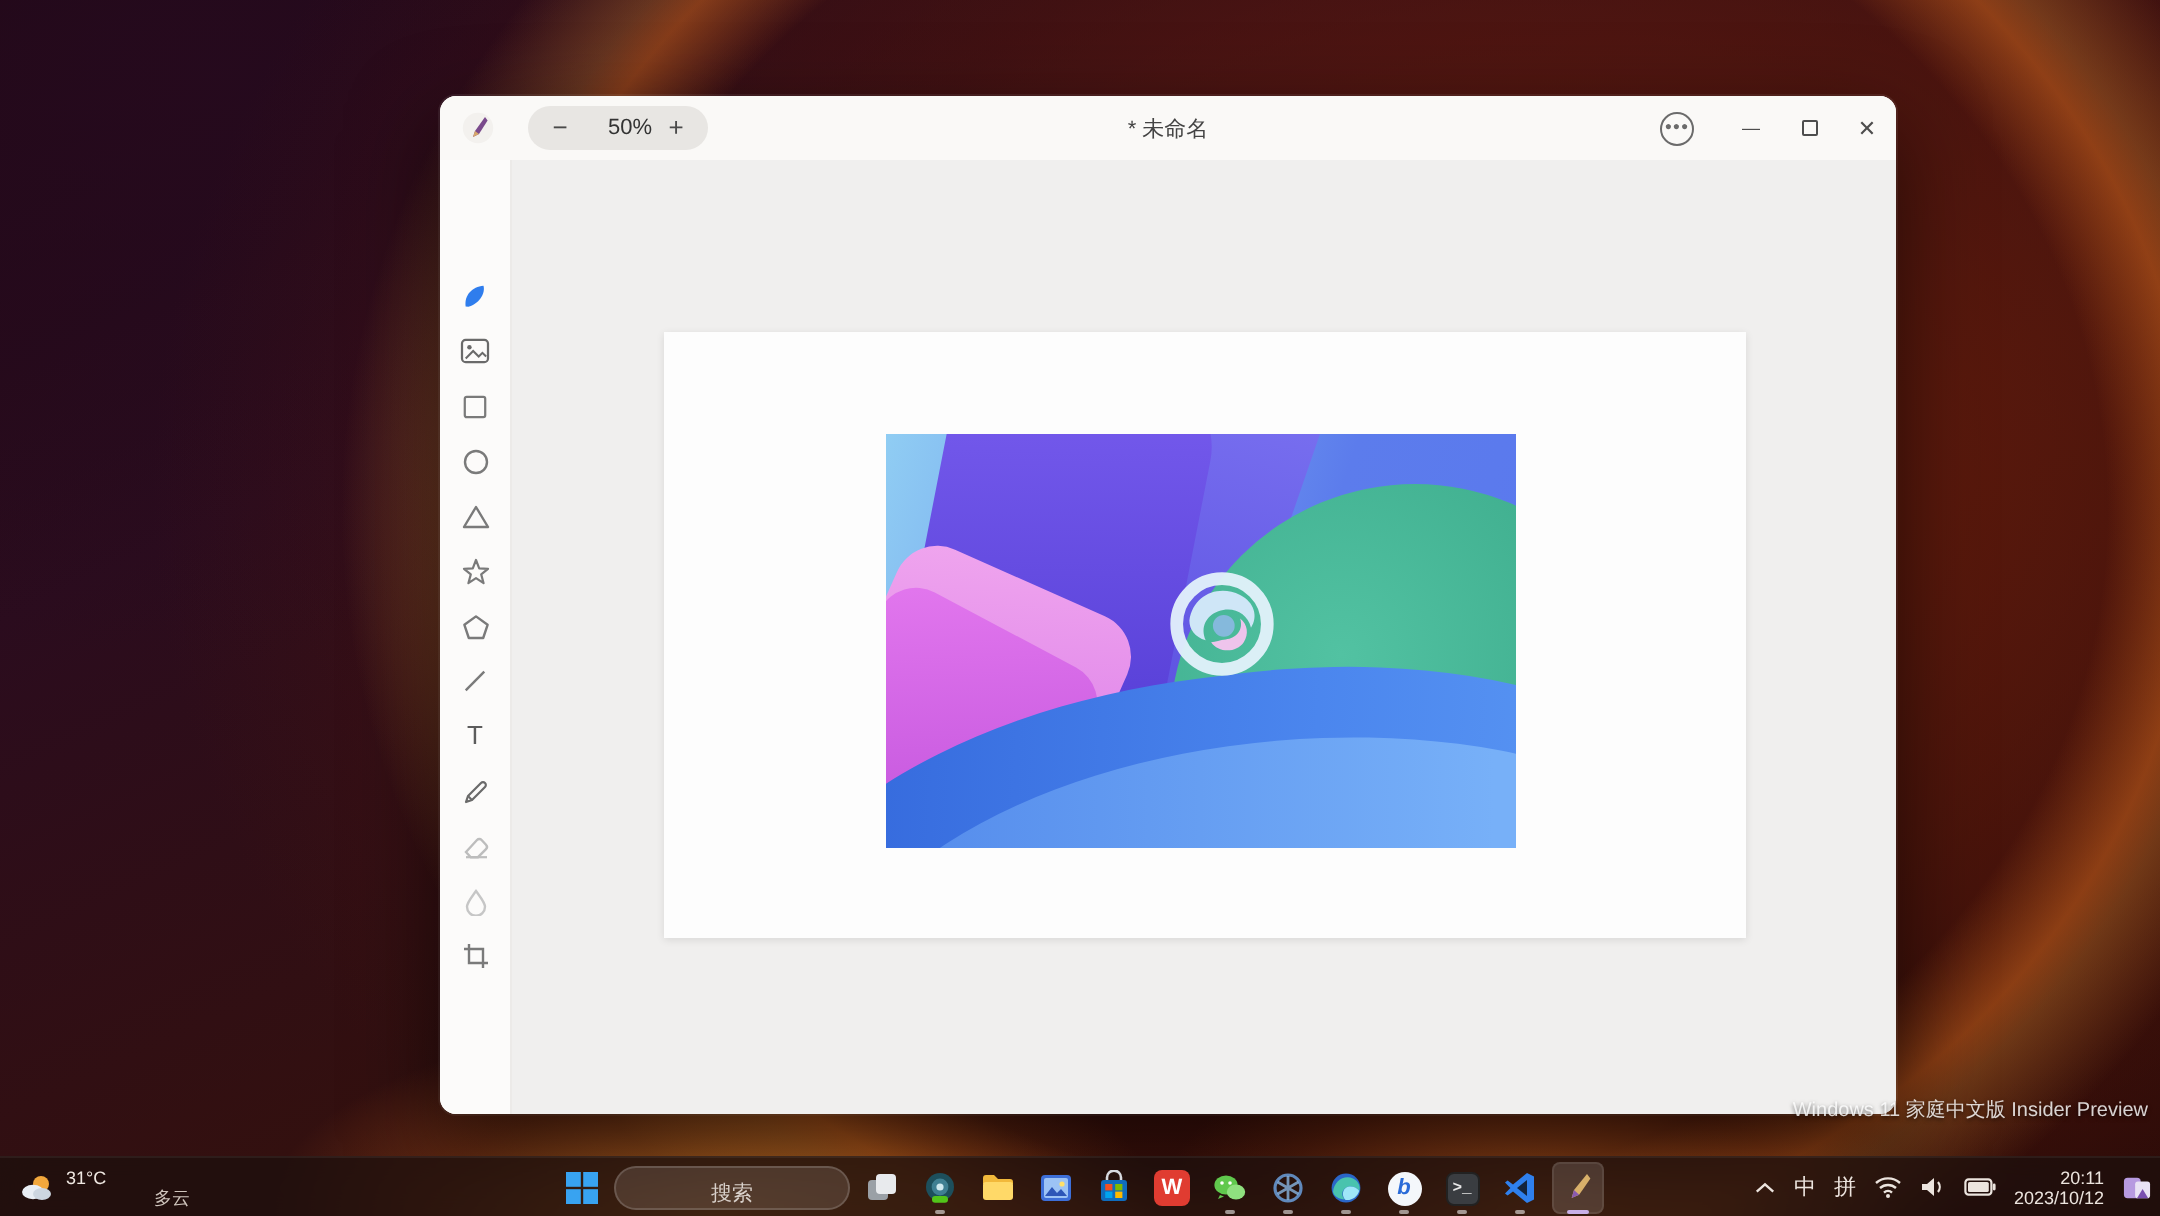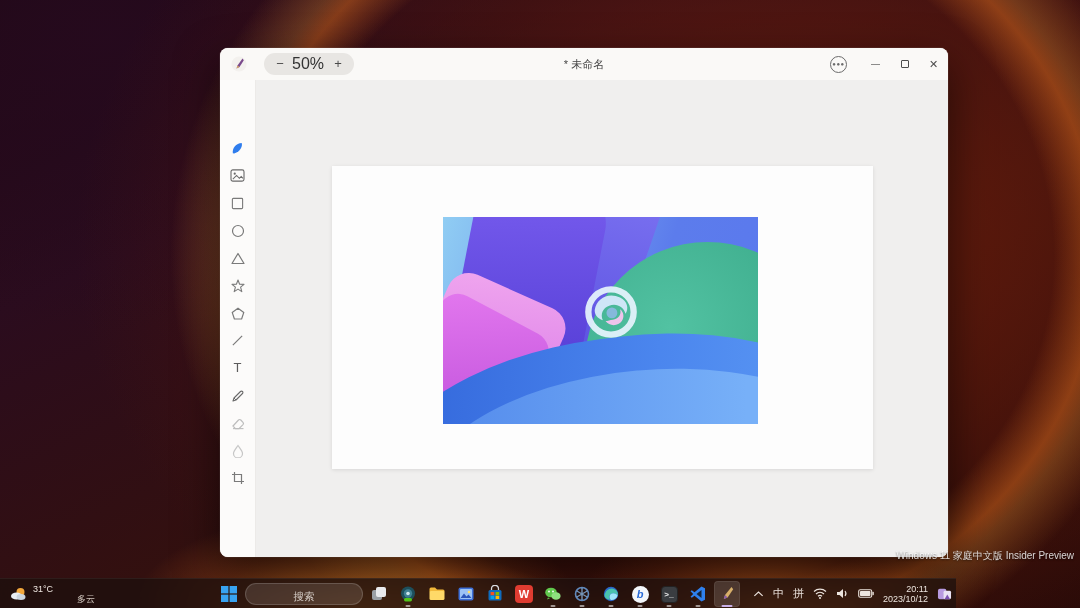--- a/index.html
+++ b/index.html
@@ -24,21 +24,21 @@
   
   .window { position:absolute; left:220px; top:48px; width:728px; height:509px;
     background:#faf9f7; border-radius:8px; overflow:hidden;
     box-shadow:0 16px 44px rgba(0,0,0,0.6), 0 0 0 1px rgba(255,255,255,0.08); }
   .titlebar { position:relative; height:32px; background:#faf9f7; display:flex; align-items:center; }
   .app-logo { width:16px; height:16px; margin-left:11px; }
   .zoom-pill { display:flex; align-items:center; margin-left:17px; height:22px;
     background:#e8e6e3; border-radius:11px; padding:0 4px; }
   .zoom-btn { width:24px; height:22px; border:none; background:transparent; color:#4a4a4a;
     font-size:13px; cursor:pointer; line-height:22px; }
-  .zoom-value { font-size:16px; color:#333; width:34px; text-align:left; }
+  .zoom-value { font-size:11px; color:#333; width:34px; text-align:right; }
   .win-title { position:absolute; left:50%; transform:translateX(-50%); font-size:11px; color:#444; }
   .title-actions { margin-left:auto; display:flex; align-items:center; height:100%; }
   .more-btn { width:17px; height:17px; border:1.3px solid #6b6b6b; border-radius:50%;
     color:#6b6b6b; font-size:9px; line-height:14px; text-align:center; margin-right:14px;
     background:transparent; letter-spacing:0.5px; }
   .cap-btn { width:29px; height:32px; border:none; background:transparent; color:#4d4d4d;
     font-size:11px; display:flex; align-items:center; justify-content:center; cursor:pointer; }
   .max-glyph { width:8px; height:8px; border:1px solid #4d4d4d; border-radius:1px; display:block; }
 
   .win-body { display:flex; height:477px; }
@@ -72,21 +72,21 @@
     background:linear-gradient(150deg,#e378ee 0%,#b94ad8 80%); border-radius:20px; }
   .aw-wave-dark { left:-22%; top:58%; width:160%; height:130%; border-radius:48%;
     transform:rotate(-7deg); background:linear-gradient(100deg,#2f62d8 0%,#4b86ee 55%,#62a0f6 100%); }
   .aw-wave-light { left:-10%; top:74%; width:150%; height:120%; border-radius:50%;
     transform:rotate(-5deg); background:linear-gradient(95deg,#4f86ea 0%,#77b0f8 70%); }
   .aw-right-sweep { right:-34%; top:-28%; width:70%; height:160%; border-radius:50%;
     background:radial-gradient(ellipse at 30% 50%, rgba(0,0,0,0) 55%, rgba(120,160,248,0.55) 66%, rgba(90,120,240,0.0) 78%); }
   .aw-logo { left:44%; top:32%; width:58px; height:58px; }
 
   
-  .taskbar { position:absolute; left:0; bottom:0; width:956px; height:30px;
+  .taskbar { position:absolute; left:0; bottom:0; width:1080px; height:30px;
     background:rgba(30,15,13,0.78); backdrop-filter:blur(6px);
     border-top:1px solid rgba(255,255,255,0.06); display:flex; align-items:center; }
   .weather { position:absolute; left:8px; display:flex; align-items:center; gap:5px; cursor:pointer; }
   .weather-text { display:flex; flex-direction:column; }
   .weather-temp { font-size:9px; color:#f0e8e2; line-height:10px; }
   .weather-cond { font-size:9px; color:#cfc4bc; line-height:10px;margin-left:44px; }
   .tb-center { position:absolute; left:50%; top:0; height:30px; transform:translateX(-50%);
     display:flex; align-items:center; gap:3px; }
   .tb-btn { position:relative; width:26px; height:26px; border-radius:4px; border:none;
     background:transparent; display:flex; align-items:center; justify-content:center; cursor:pointer; }

